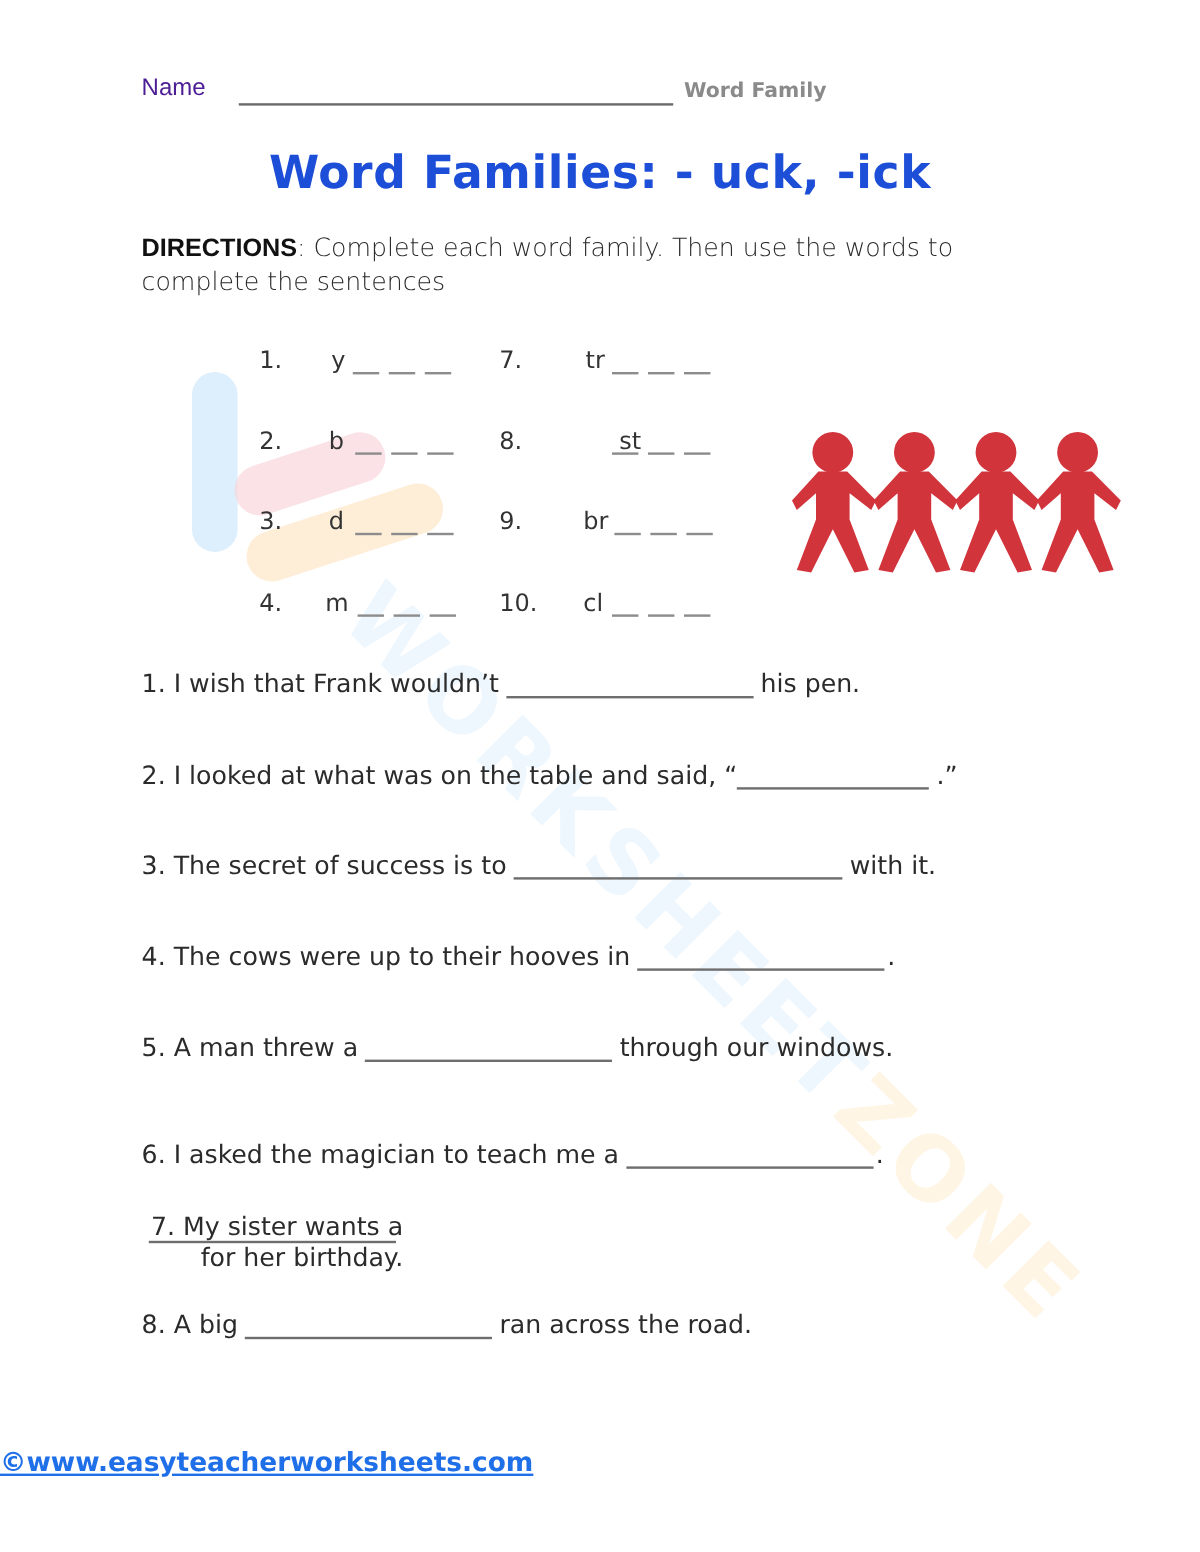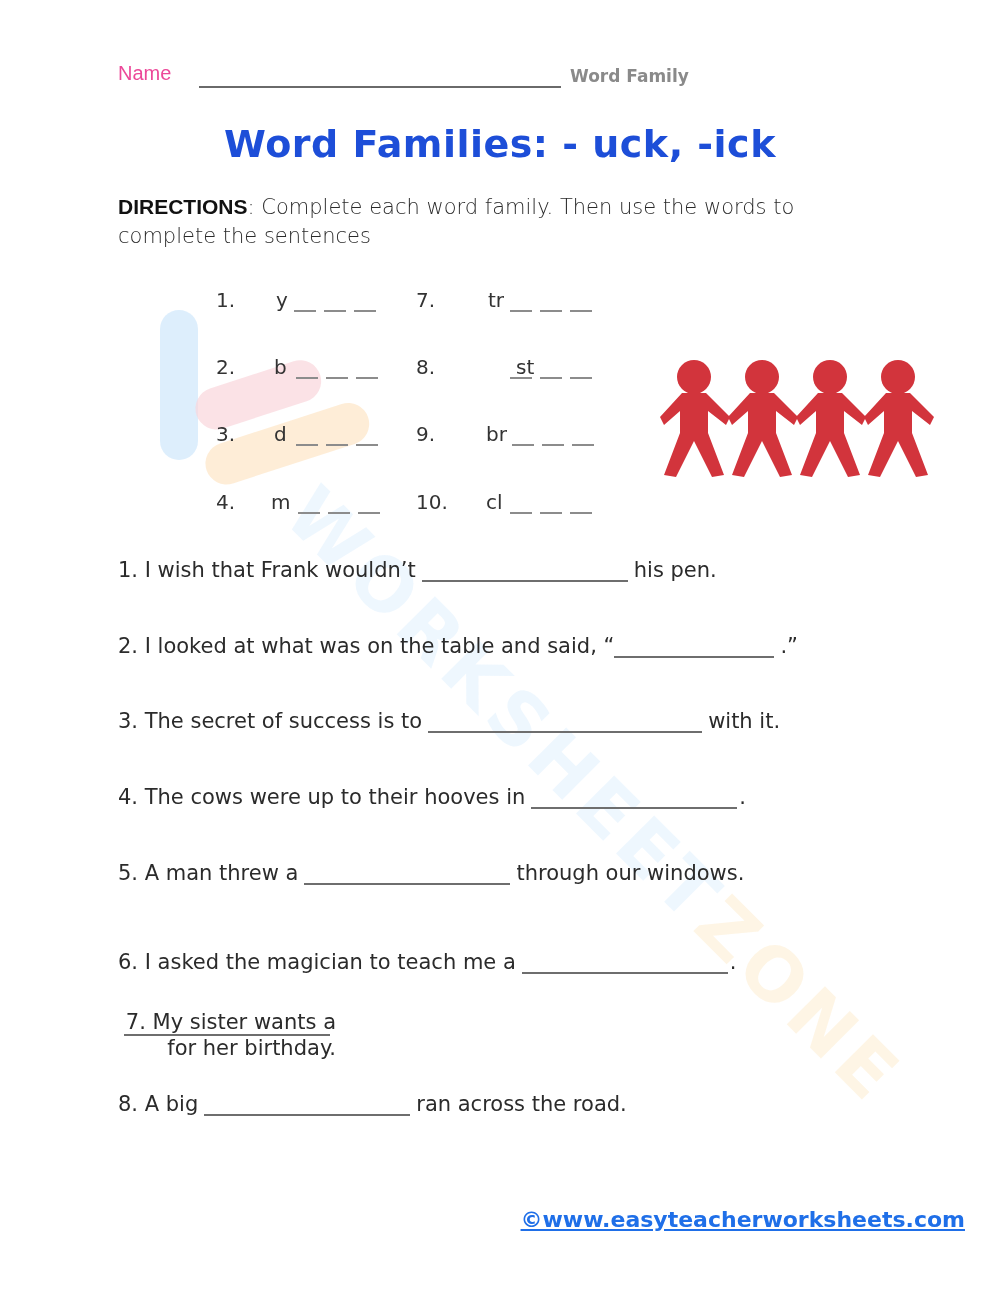--- a/index.html
+++ b/index.html
@@ -9,42 +9,42 @@
     }
     .watermark-logo { position: absolute; left: 150px; top: 300px; width: 230px; height: 200px; pointer-events: none; }
     .watermark-text {
       position: absolute; left: 330px; top: 470px; transform: rotate(45deg); transform-origin: left top;
       font-family: "DejaVu Sans", sans-serif; font-weight: bold; font-size: 74px; letter-spacing: 6px;
       color: rgba(120,190,245,0.13); white-space: nowrap; pointer-events: none;
     }
     .watermark-text .zone { color: rgba(250,200,110,0.18); }
 
     .header-row { position: absolute; left: 118px; top: 62px; width: 600px; height: 30px; }
-    .name-label { position: absolute; left: 0; top: 0; font-size: 20px; color: #ec4899; font-family: "Liberation Sans", sans-serif; }
+    .name-label { position: absolute; left: 0; top: 0; font-size: 20px; color: #4c1d95; font-family: "Liberation Sans", sans-serif; }
     .name-line { position: absolute; left: 81px; top: 24px; width: 362px; border-bottom: 2px solid #6a6a6a; }
     .header-tag { position: absolute; left: 452px; top: 4px; font-size: 17px; font-weight: bold; color: #8a8a8a; font-family: "DejaVu Sans", sans-serif; }
 
     .title { position: absolute; left: 0; width: 1000px; top: 122px; text-align: center; font-size: 38px; font-weight: bold; color: #1d4ed8; font-family: "DejaVu Sans", sans-serif; letter-spacing: 0.5px; }
 
     .directions { position: absolute; left: 118px; top: 192px; width: 740px; font-size: 21px; line-height: 29px; color: #2a2a2a; font-family: "DejaVu Sans", sans-serif; font-weight: 300; }
     .directions b { font-weight: bold; color: #111; font-family: "Liberation Sans", sans-serif; }
 
     .wf-item { position: absolute; font-size: 20px; color: #333; font-family: "DejaVu Sans", sans-serif; height: 28px; }
     .wf-num { position: absolute; left: 0; top: 0; }
     .wf-stem { position: absolute; top: 0; }
     .wf-blanks { position: absolute; top: 0; display: flex; gap: 8px; }
     .wf-blank { width: 22px; height: 22px; border-bottom: 2px solid #8c8c8c; display: inline-block; }
 
     .people { position: absolute; left: 660px; top: 355px; width: 275px; height: 125px; }
 
     .sentence { position: absolute; left: 118px; font-size: 21px; color: #2b2b2b; font-family: "DejaVu Sans", sans-serif; white-space: nowrap; display: flex; align-items: flex-end; height: 30px; }
     .sentence .blank { display: inline-block; border-bottom: 2px solid #6e6e6e; height: 22px; margin: 0 6px; }
     .sentence .pre, .sentence .post { display: inline-block; }
 
-    .footer-link { position: absolute; left: 0; width: 965px; top: 1207px; text-align: right; }
+    .footer-link { position: absolute; left: 0; width: 965px; top: 1207px; text-align: left; }
     .footer-link a { font-size: 22px; font-weight: bold; color: #1f6fe8; text-decoration: underline; font-family: "DejaVu Sans", sans-serif; }
   </style>
 </head>
 <body>
 
 <svg class="watermark-logo" viewBox="0 0 230 200">
   <rect x="10" y="10" width="38" height="150" rx="19" fill="#cfe7fb" opacity="0.7"></rect>
   <rect x="40" y="95" width="130" height="42" rx="21" fill="#fad5dc" opacity="0.7" transform="rotate(-18 40 95)"></rect>
   <rect x="50" y="150" width="170" height="42" rx="21" fill="#fde6c6" opacity="0.7" transform="rotate(-18 50 150)"></rect>
 </svg>

